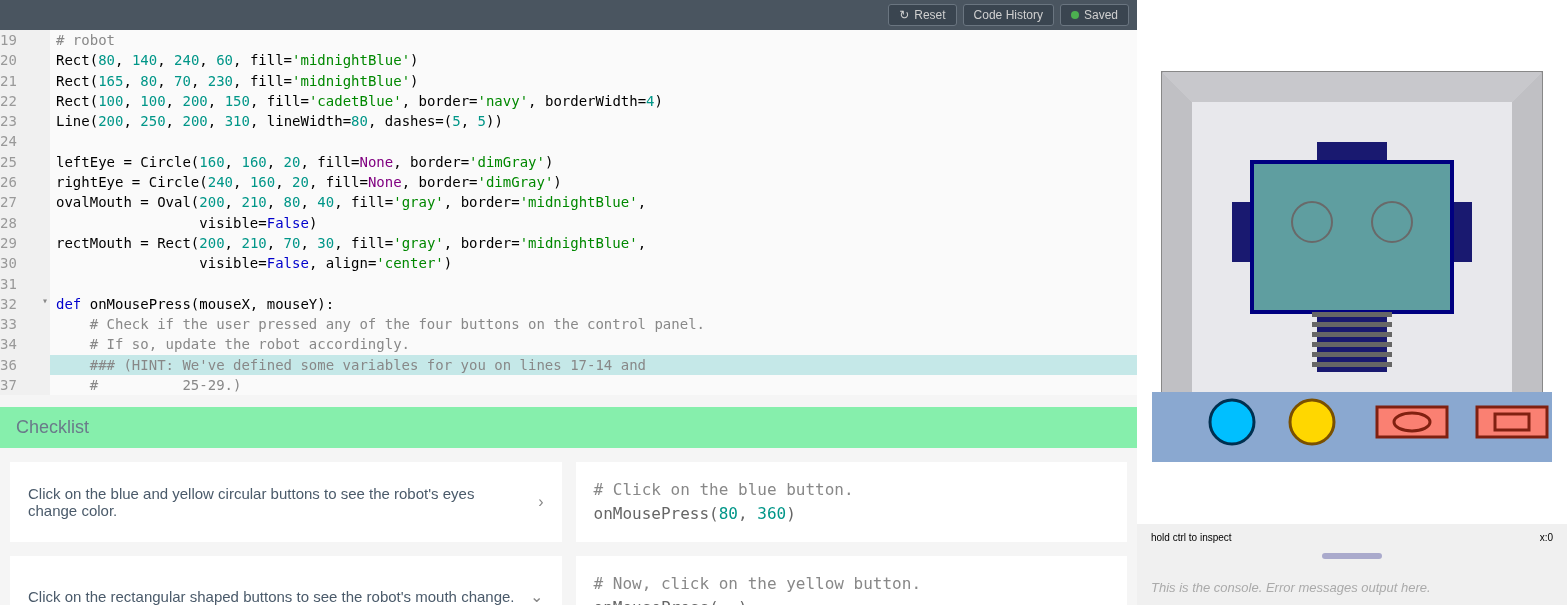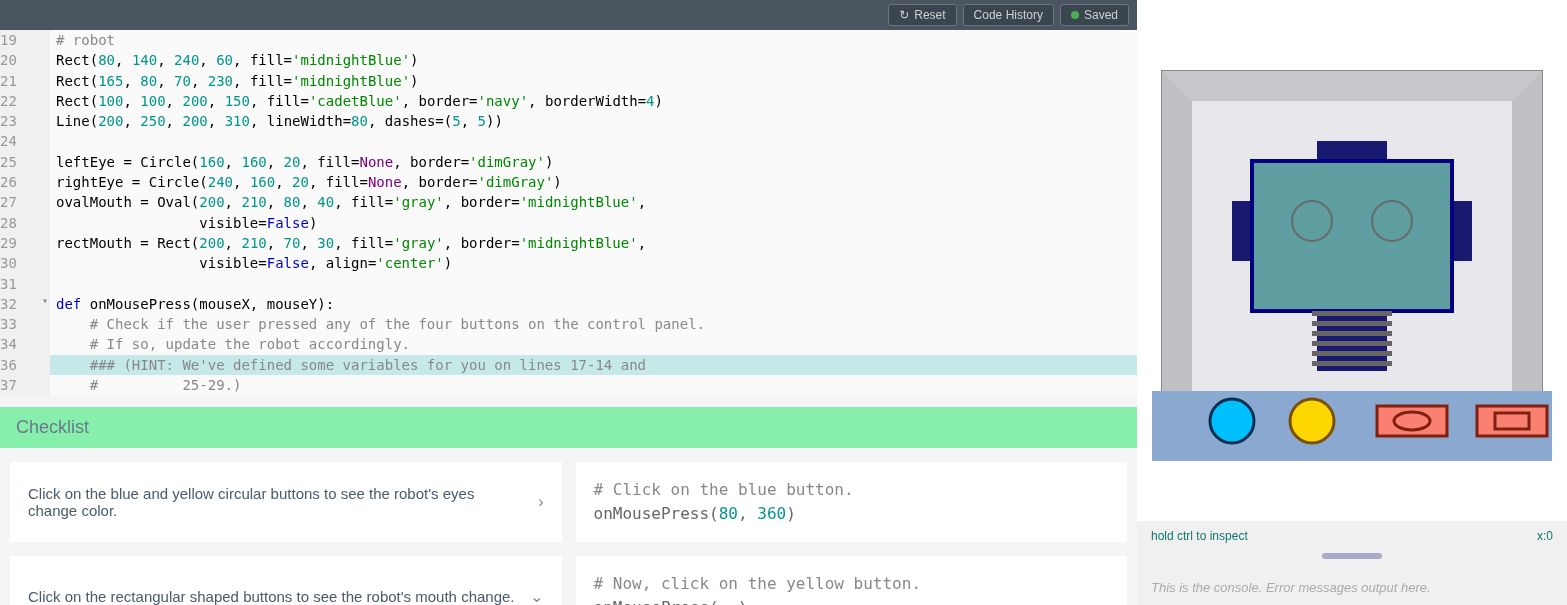--- a/index.html
+++ b/index.html
@@ -33,21 +33,21 @@
   .check-row { display: flex; gap: 14px; }
   .check-item { background: #fff; padding: 16px 18px; flex: 1; color: #4a5a6a; font-size: 15px; display: flex; align-items: center; gap: 12px; }
   .check-item.desc { justify-content: space-between; }
   .chevron { color: #888; font-size: 16px; }
   .code-snippet { font-family: monospace; font-size: 16px; line-height: 1.5; color: #666; }
   .code-snippet .num { color: #009688; }
   
   .canvas-area { flex: 1; background: #fff; display: flex; align-items: center; justify-content: center; position: relative; padding: 10px; }
   .robot-canvas { width: 400px; height: 400px; position: relative; }
   
-  .console-area { padding: 8px 14px; background: #f0f0f0; color: #0f766e; font-size: 12px; display:flex; justify-content:space-between; align-items:center; }
+  .console-area { padding: 8px 14px; background: #f0f0f0; color: #000000; font-size: 10px; display:flex; justify-content:space-between; align-items:center; }
   .console-msg { color: #aaa; font-style: italic; margin-top: 19px; font-size: 13px; }
 </style>
 </head>
 <body>
 
 <div class="main">
   <div class="left-panel">
     <div class="toolbar">
       <button class="toolbar-btn">
         <span>↻</span>

